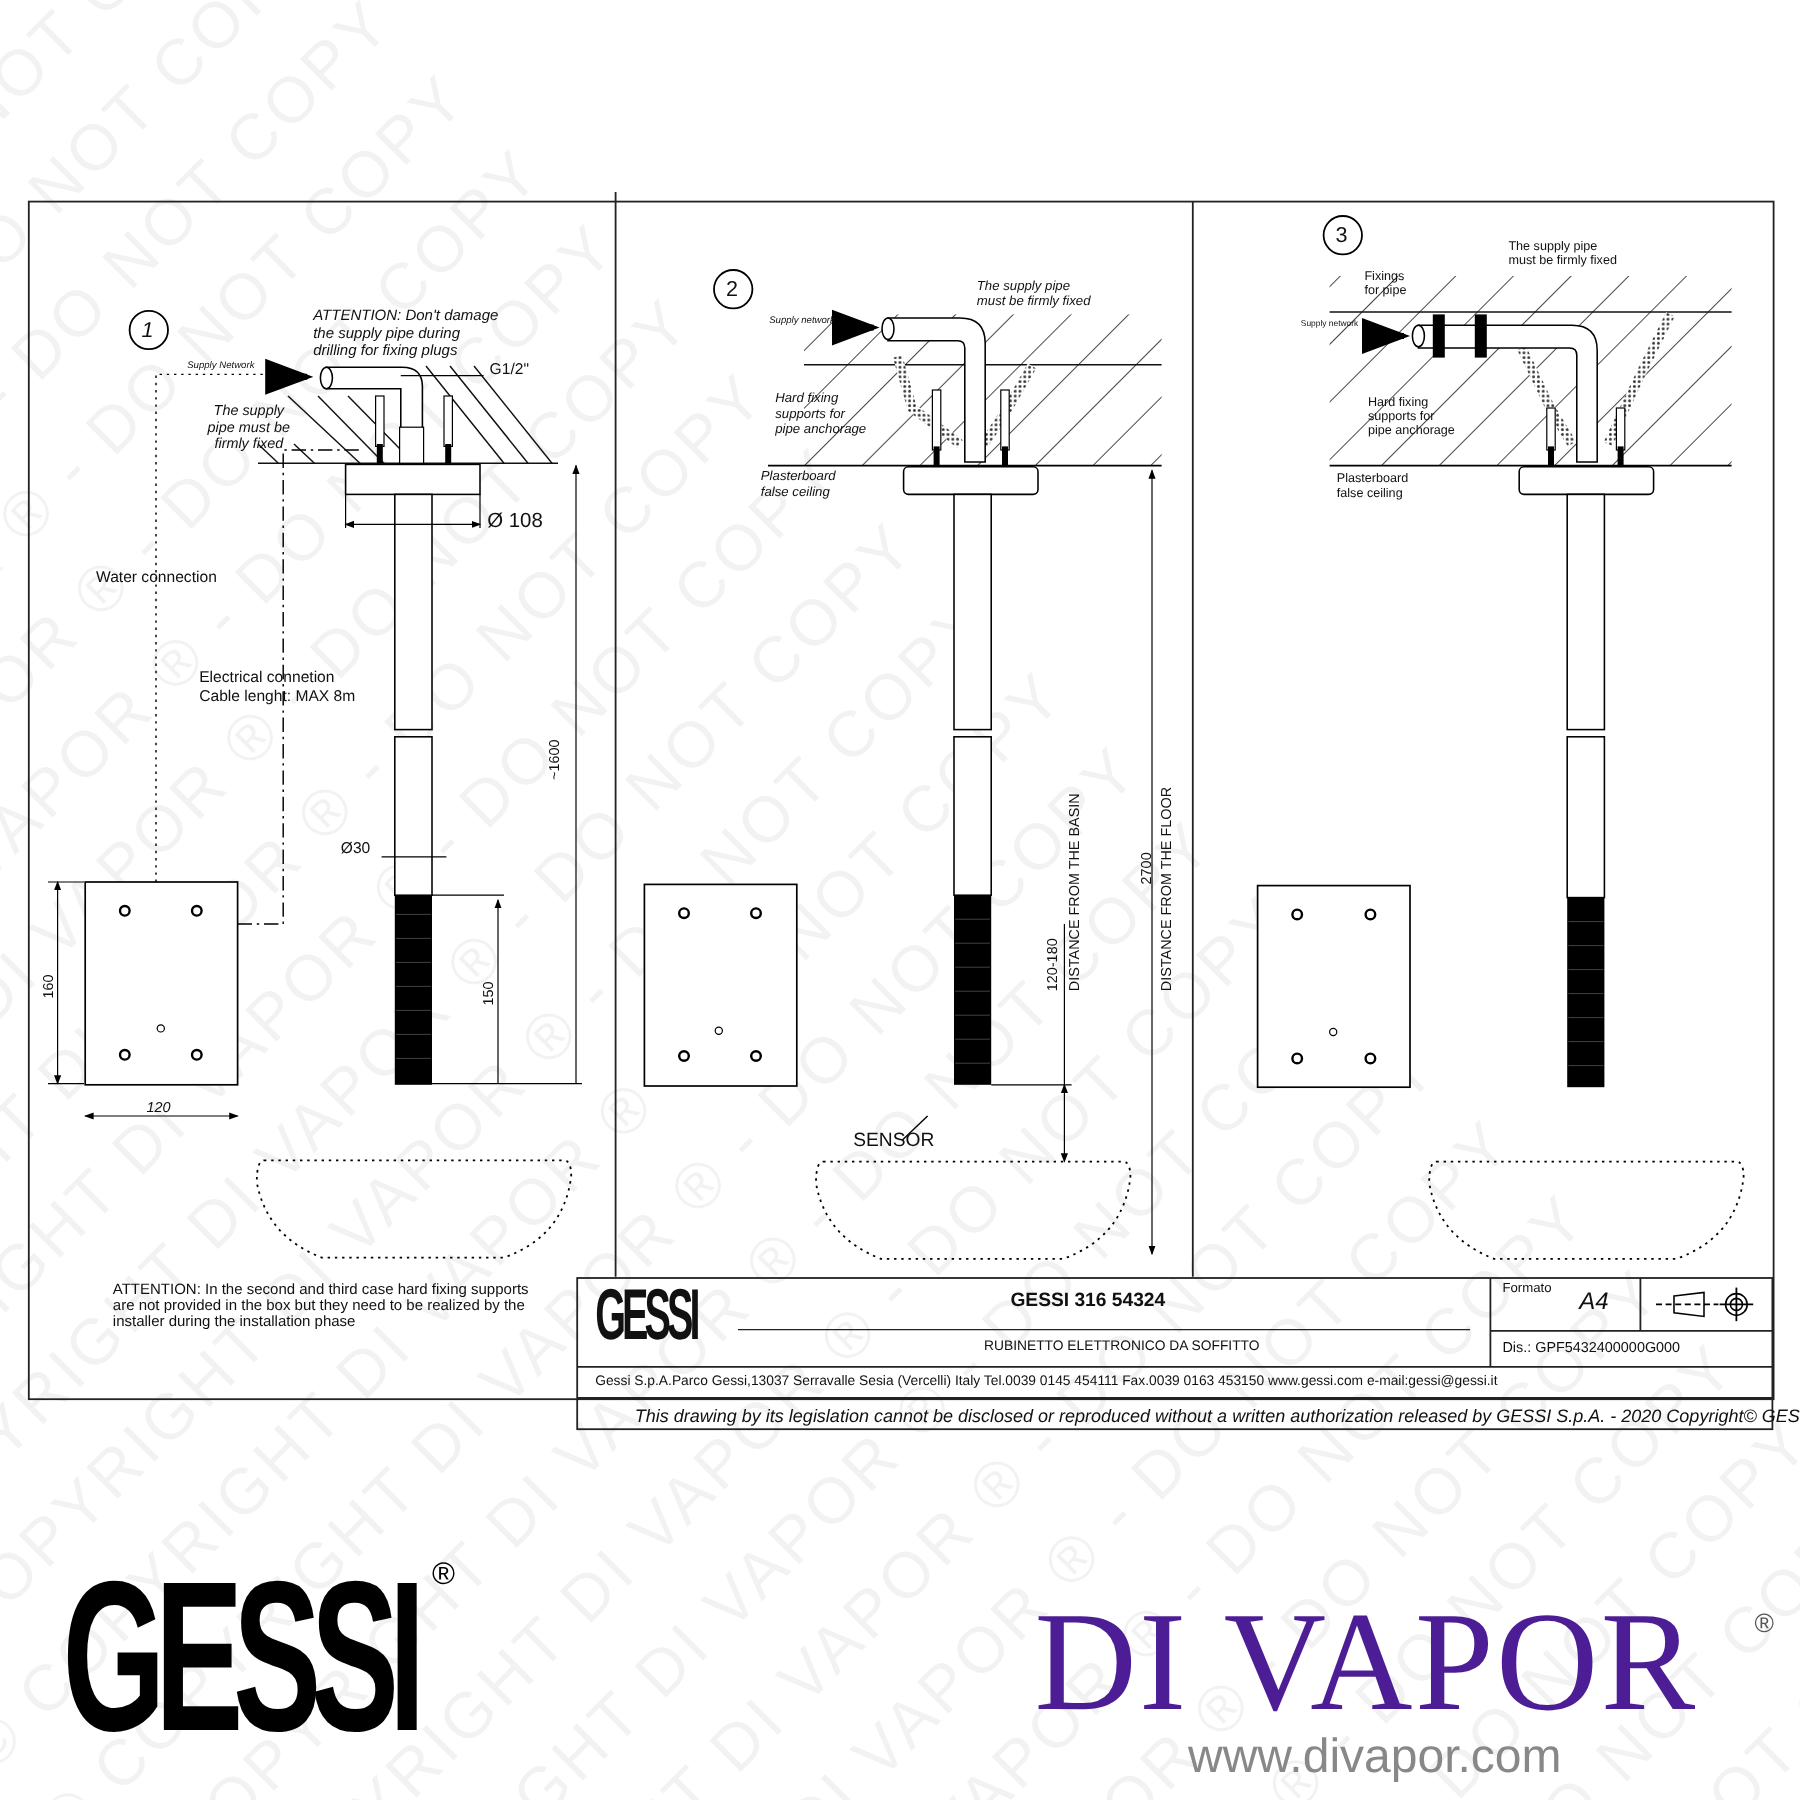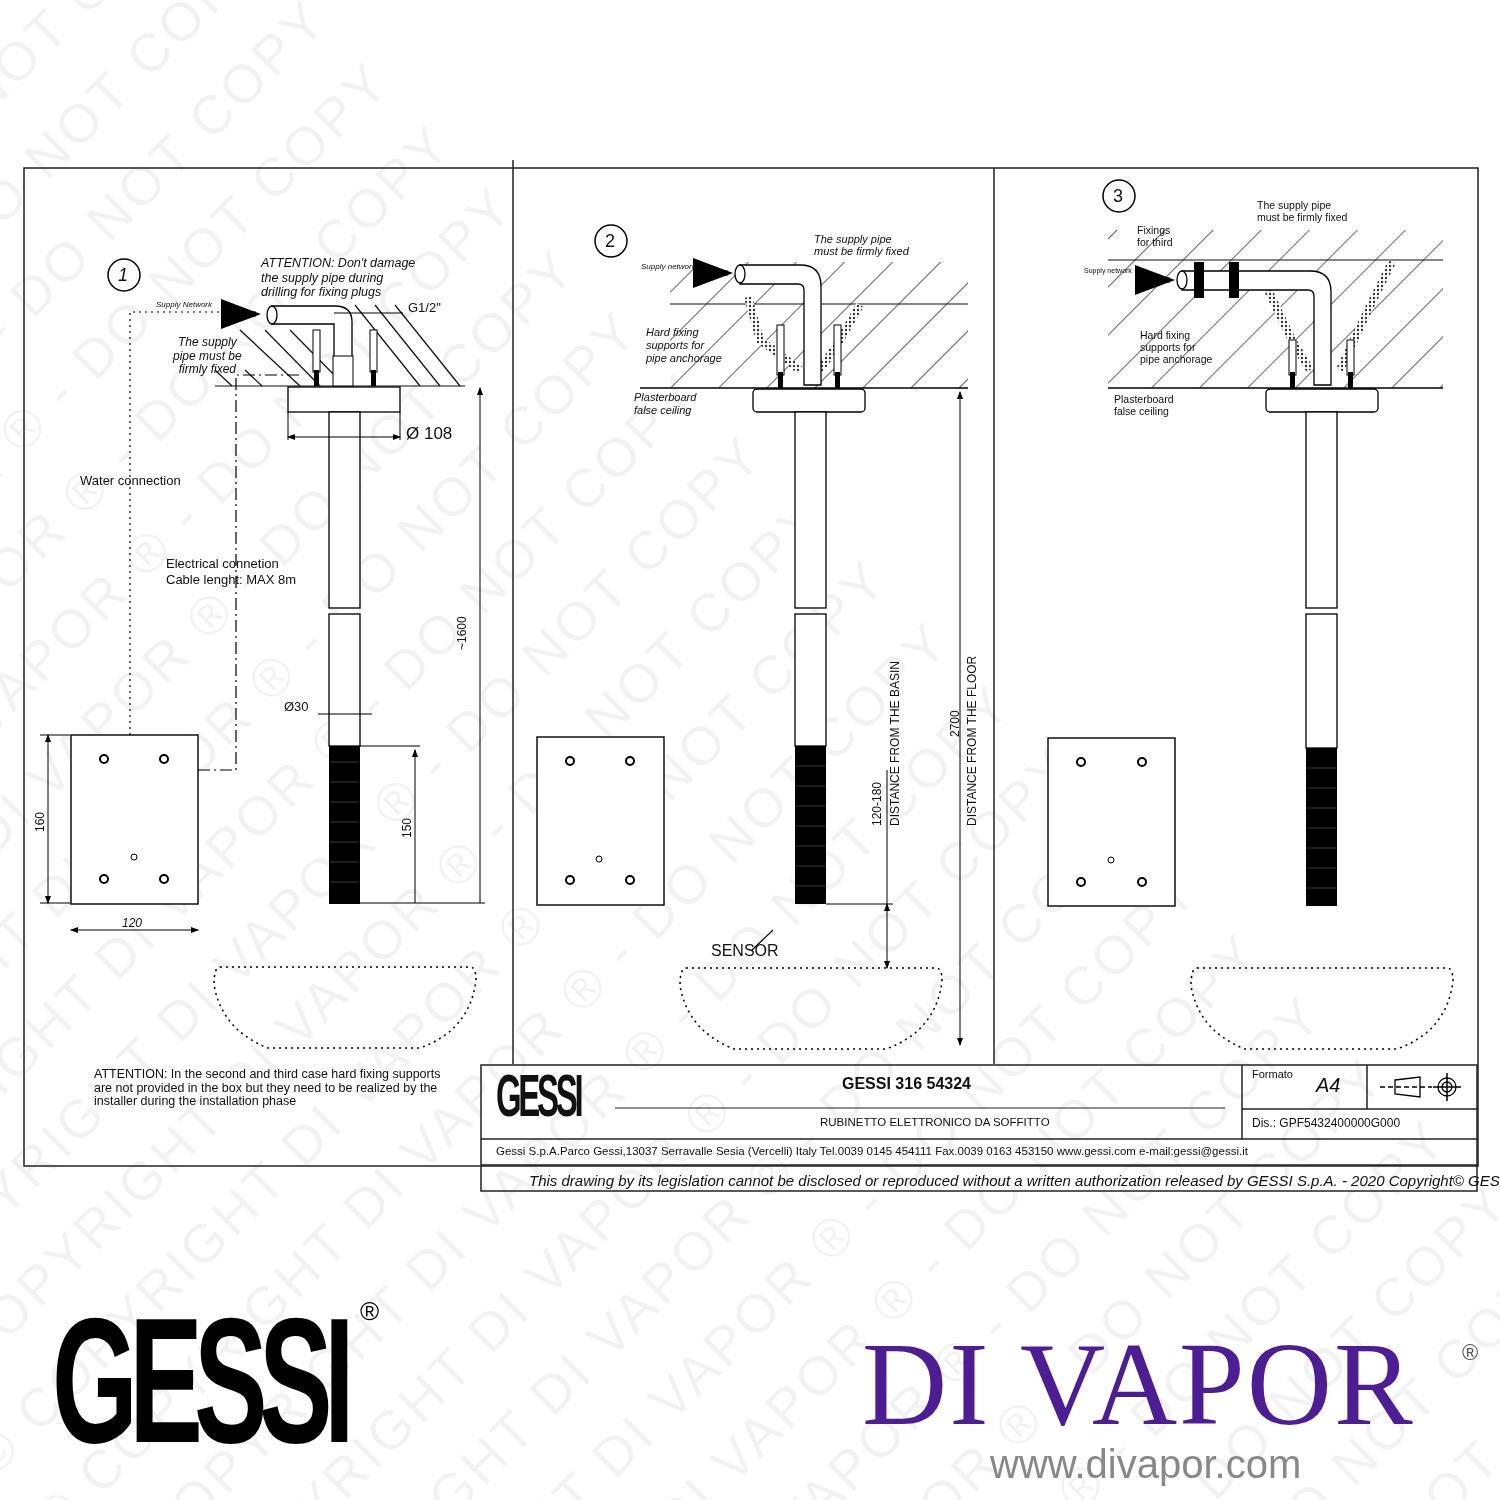--- a/index.html
+++ b/index.html
@@ -286,21 +286,21 @@
 <span class="t" style="left:965px;top:826px;font-size:12px;transform:rotate(-90deg);transform-origin:left top;">DISTANCE FROM THE FLOOR</span>
 <span class="t" style="left:711px;top:942px;font-size:16px;">SENSOR</span>
 
 <span class="t" style="left:1113px;top:186px;font-size:18px;">3</span>
 <div class="t" style="left:1257px;top:199px;font-size:10.5px;line-height:12px;">
   <div>The supply pipe</div>
     <div>must be firmly fixed</div>
 </div>
 <div class="t" style="left:1137px;top:224px;font-size:10.5px;line-height:12px;">
   <div>Fixings</div>
-    <div>for third</div>
+    <div>for pipe</div>
 </div>
 <span class="t" style="left:1084px;top:267px;font-size:7px;">Supply network</span>
 <div class="t" style="left:1140px;top:329px;font-size:10.5px;line-height:12px;">
   <div>Hard fixing</div>
     <div>supports for</div>
     <div>pipe anchorage</div>
 </div>
 <div class="t" style="left:1114px;top:393px;font-size:10.5px;line-height:12px;">
   <div>Plasterboard</div>
     <div>false ceiling</div>

